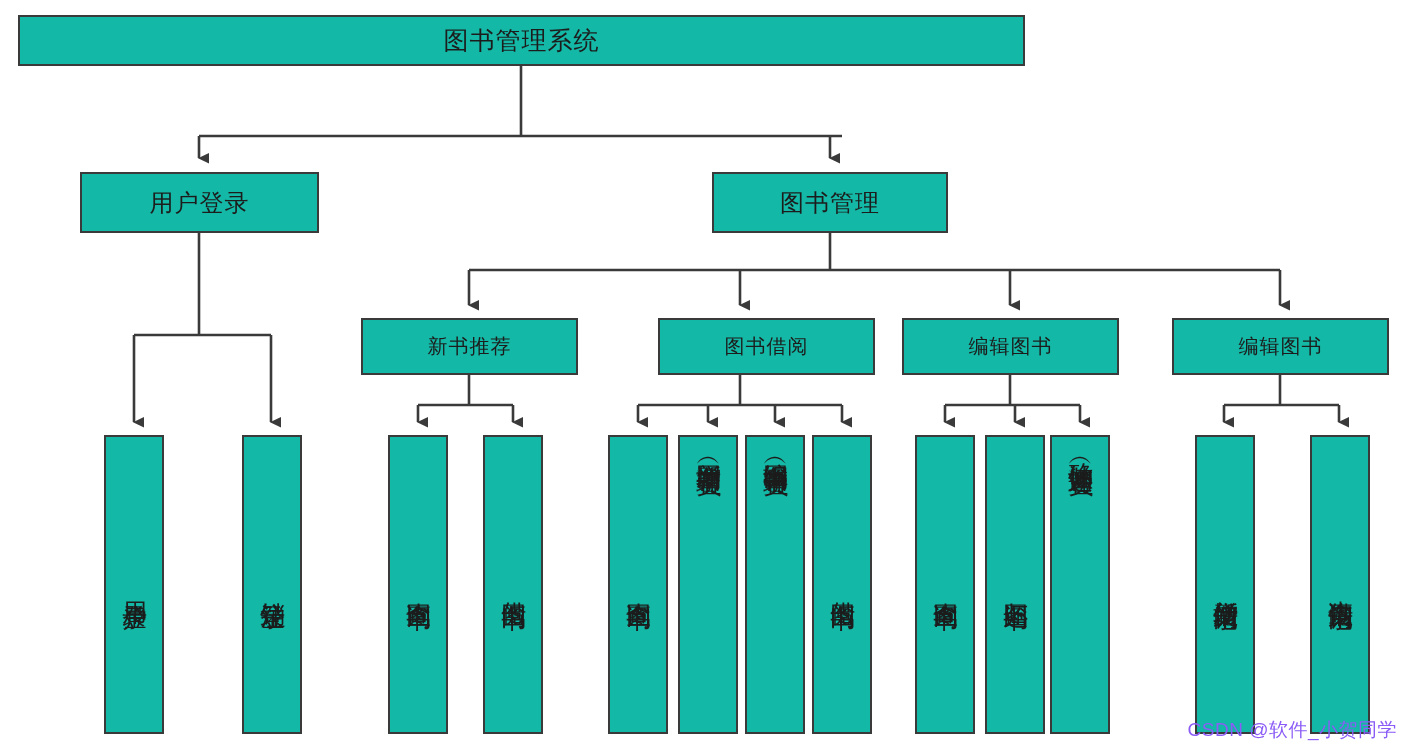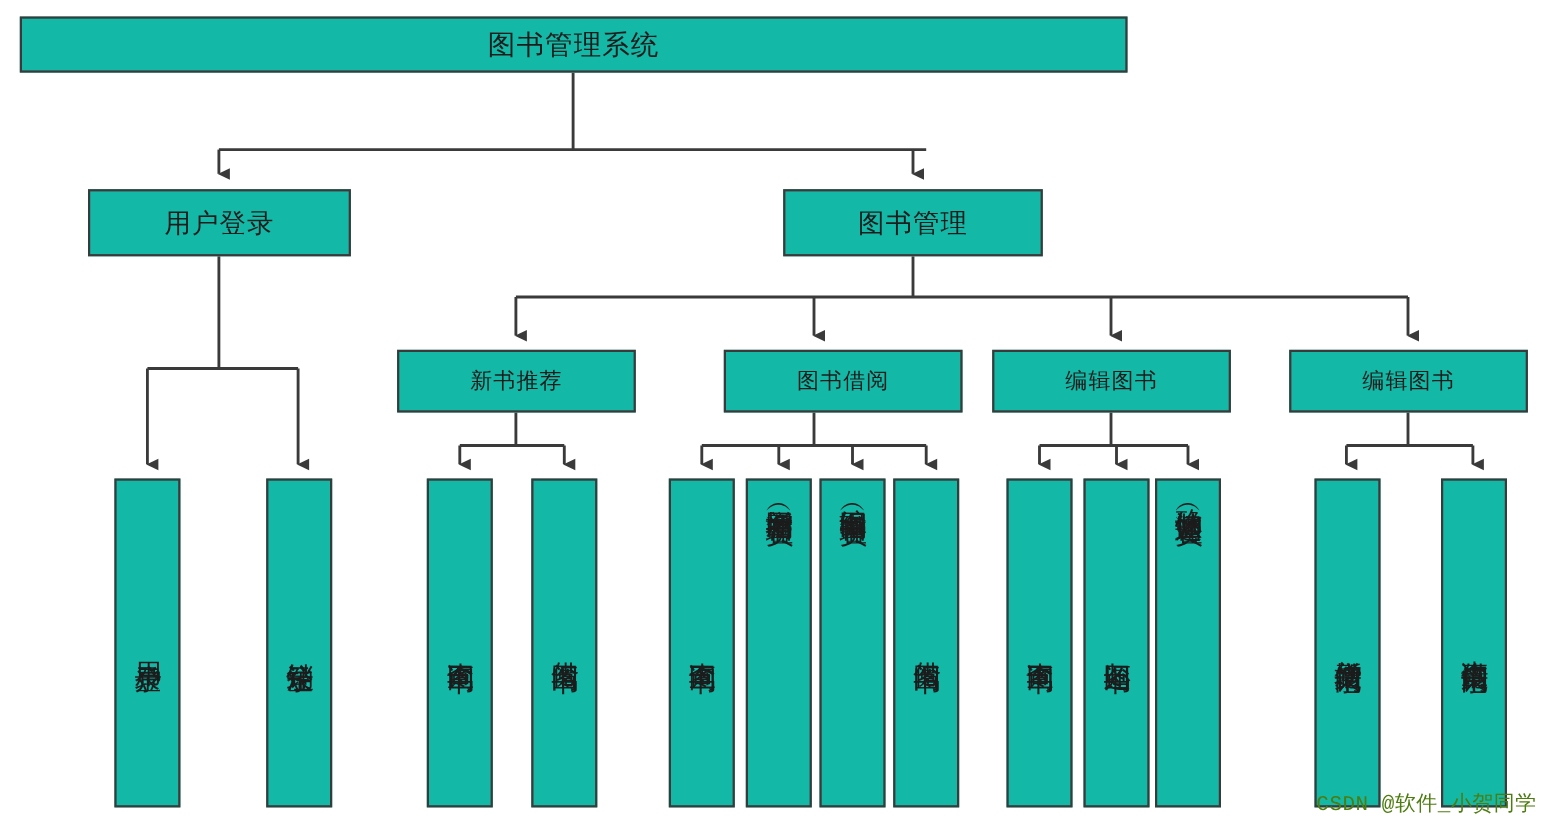--- a/index.html
+++ b/index.html
@@ -62,24 +62,24 @@
   }
   .node-leaf.center-label {
     align-items: center;
     padding-top: 0;
   }
   #watermark {
     position: absolute;
     right: 8px;
     bottom: 4px;
     font-size: 19px;
-    color: #4d7c0f;
+    color: #8b5cf6;
     letter-spacing: 0.5px;
     white-space: nowrap;
-    font-family: Liberation Mono, monospace;
+    font-family: Liberation Sans, sans-serif;
   }
 </style>
 </head>
 <body>
 
 <div id="canvas">
 
   <svg id="edges" viewBox="0 0 1405 747" xmlns="http://www.w3.org/2000/svg">
     <defs>
       <marker id="arrow" viewBox="0 0 12 12" refX="5.5" refY="10.5" markerWidth="12" markerHeight="12" orient="auto-start-reverse" markerUnits="userSpaceOnUse">

